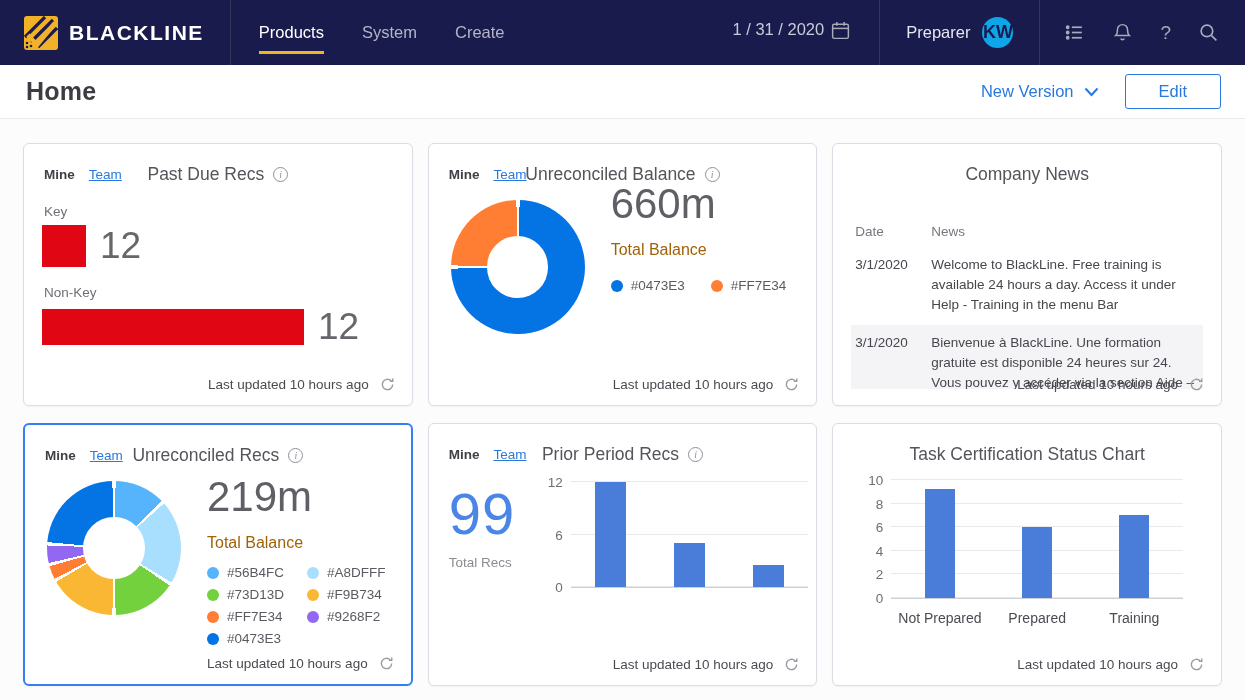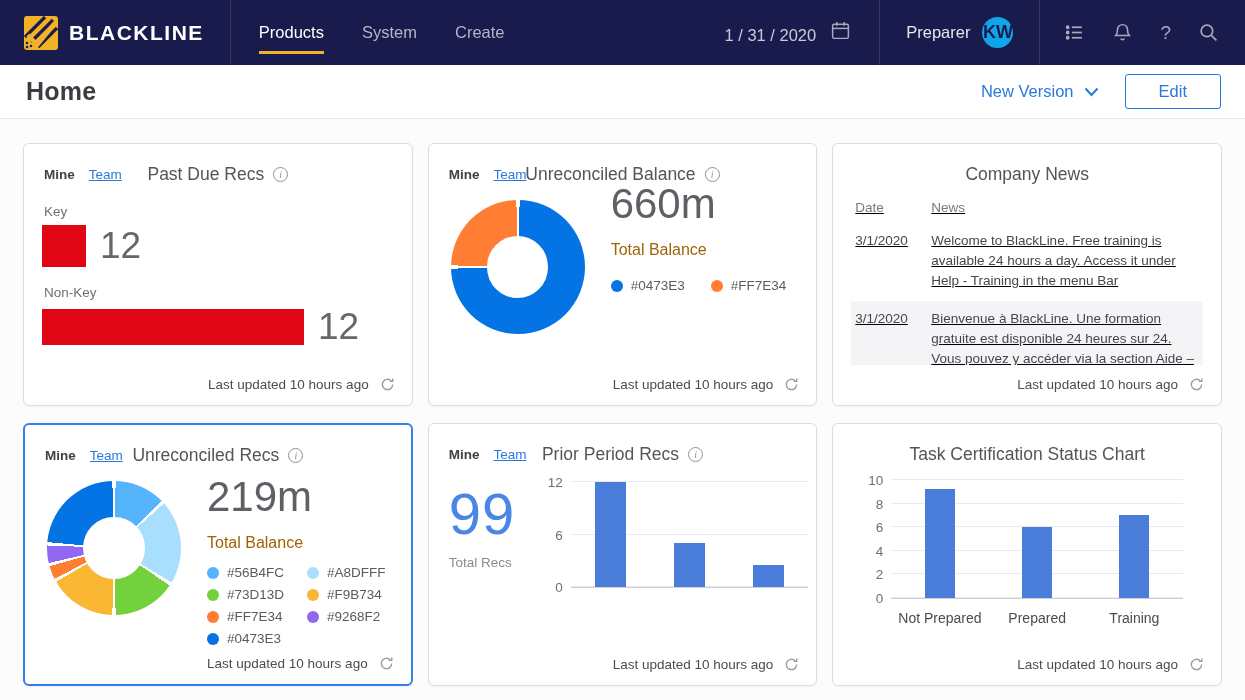--- a/index.html
+++ b/index.html
@@ -9,21 +9,21 @@
   
   .topbar { height:65px; background:#1a1b4d; display:flex; align-items:center; color:#c9cad6; }
   .brand { display:flex; align-items:center; gap:11px; padding:0 26px 0 24px; height:100%; cursor:pointer; }
   .brand-name { color:#fff; font-size:21px; font-weight:bold; letter-spacing:1.5px; }
   .tb-divider { width:1px; height:65px; background:#34365e; }
   .topnav { display:flex; align-items:center; gap:38px; margin-left:28px; }
   .topnav .nav-item { font-size:16.5px; color:#b4b5c6; cursor:pointer; position:relative; padding:8px 0; }
   .topnav .nav-item.active { color:#fff; }
   .topnav .nav-item.active::after { content:""; position:absolute; left:0; right:0; bottom:-4px; height:3px; background:#F2B228; }
   .tb-right { margin-left:auto; display:flex; align-items:center; height:100%; }
-  .tb-date { display:flex; align-items:flex-end; gap:14px; font-size:16.5px; color:#c9cad6; padding:0 28px; cursor:pointer; }
+  .tb-date { display:flex; align-items:flex-start; gap:6px; font-size:16.5px; color:#c9cad6; padding:0 28px; cursor:pointer; }
   .tb-user { display:flex; align-items:center; gap:12px; padding:0 26px; height:100%; }
   .tb-role { font-size:16.5px; color:#e6e6ee; }
   .avatar { width:31px; height:31px; border-radius:50%; background:#0ea5e9; color:#1a1b4d;
     font-size:18px; font-weight:bold; display:flex; align-items:center; justify-content:center; cursor:pointer; }
   .tb-icons { display:flex; align-items:center; gap:27px; padding:0 26px 0 24px; }
   .tb-icons .ticon { color:#a9aaba; cursor:pointer; display:flex; align-items:center; }
   .qmark { font-size:19px; color:#a9aaba; }
 
   
   .pagehead { height:54px; background:#fff; border-bottom:1px solid #e7e7ec;
@@ -64,21 +64,21 @@
   .donut::after { content:""; position:absolute; inset:27%; background:#fff; border-radius:50%; }
   .stat-block { position:absolute; left:182px; top:36px; }
   .stat-value { font-size:42px; color:#5f5f66; }
   .stat-label { font-size:16px; color:#a16207; margin-top:13px; }
   .legend-h { display:flex; gap:26px; margin-top:19px; }
   .legend-grid { display:grid; grid-template-columns:97px auto; gap:7px 3px; margin-top:13px; }
   .lg-item { display:flex; align-items:center; gap:8px; font-size:13.5px; color:#5a5a61; white-space:nowrap; }
   .lg-item .dot { width:12px; height:12px; border-radius:50%; flex:0 0 auto; }
 
   
-  .news-table { margin-top:4px; font-size:13.5px;text-decoration:underline; }
+  .news-table { margin-top:28px; font-size:13.5px; }
   .news-hrow { display:grid; grid-template-columns:76px 1fr; color:#77777e; padding:6px 4px 10px 4px; }
   .news-row { display:grid; grid-template-columns:76px 1fr; color:#46464d; line-height:20px; padding:6px 4px 10px 4px; }
   .news-row.alt { background:#f4f4f7; height:64px; overflow:hidden; padding-top:8px; }
   .news-date { color:#46464d; }
 
   
   .chart { position:absolute; }
   .chart .plot { position:relative; width:100%; height:100%; border-bottom:1px solid #cfcfd6; }
   .gridline { position:absolute; left:0; right:0; height:1px; background:#e8e8ee; }
   .ytick { position:absolute; left:-34px; width:26px; text-align:right; font-size:13.5px;

